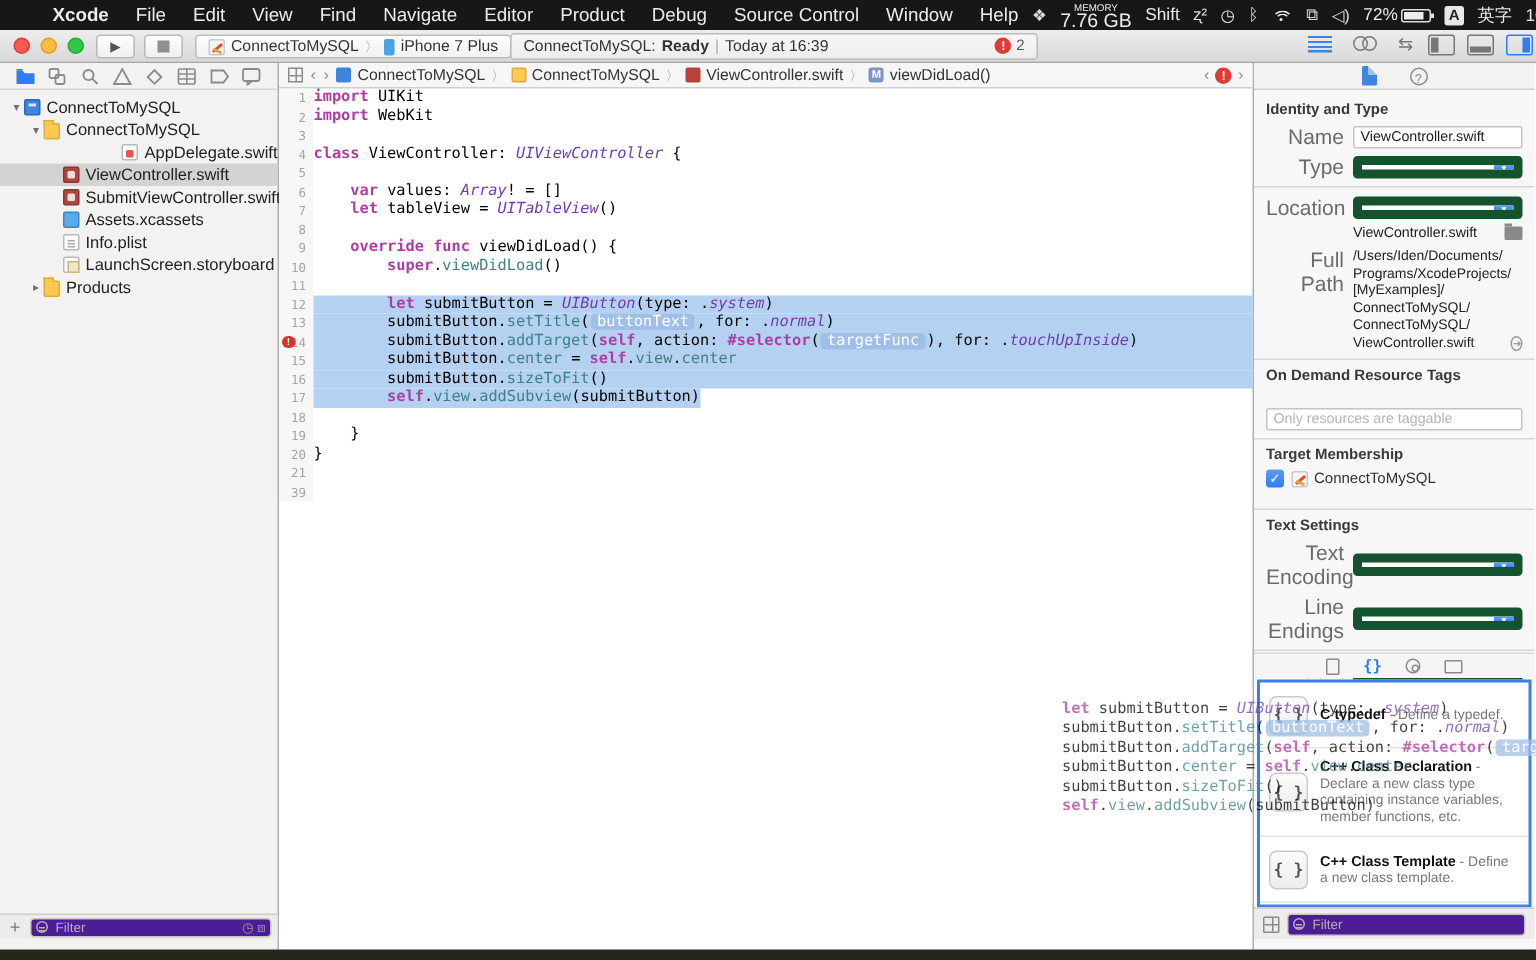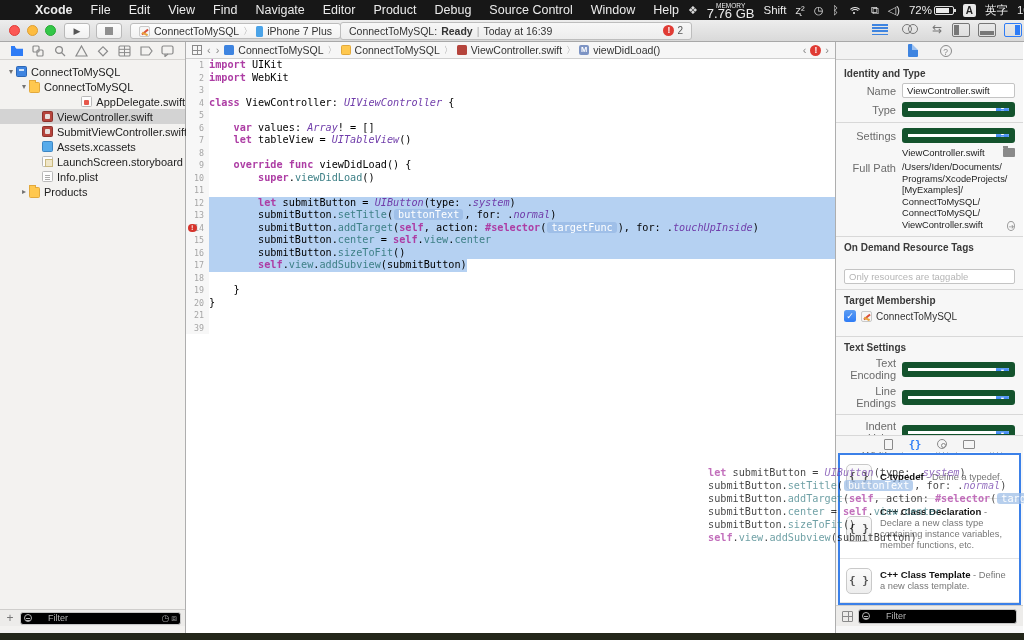--- a/index.html
+++ b/index.html
@@ -97,22 +97,22 @@
   .fi-doc { background:#FDFDFD; border:1px solid #B9B9B9; }
   .fi-swift-light:before { content:""; position:absolute; left:2px; top:3px; width:5px; height:5px; background:#E6574B; border-radius:1px;}
   .fi-swift { background:#B5443C; border:1px solid #8E332D;}
   .fi-swift:before { content:""; position:absolute; left:2px; top:2px; width:5px; height:5px; background:#E8E0DE; border-radius:1px;}
   .fi-storyboard:before { content:""; position:absolute; left:2px; top:2px; width:6px; height:6px; background:#EFE6C8; border:1px solid #C9B87E;}
   .fi-assets { background:#57ABEA; border:1px solid #3C86C4;}
   .fi-plist:before { content:""; position:absolute; left:2px; top:3px; right:2px; height:1px; background:#AAA; box-shadow:0 2px 0 #AAA, 0 4px 0 #AAA;}
   .nav-filterbar { position:absolute; bottom:7px; left:0; right:0; height:17px; background:#EDECEA; border-top:1px solid #CFCECC;
                    display:flex; align-items:center; padding:0 4px; gap:4px;}
   .plus { color:#777; font-size:12px; width:12px; text-align:center;}
-  .filter-field { flex:1; height:13px; background:#000000; border:1px solid #C6C6C6; border-radius:3px;
-                  display:flex; align-items:center; padding:0 3px; gap:16px; font-size:9px; color:#B3B3B3;}
+  .filter-field { flex:1; height:13px; background:#4c1d95; border:1px solid #C6C6C6; border-radius:3px;
+                  display:flex; align-items:center; padding:0 3px; gap:5px; font-size:9px; color:#B3B3B3;}
   .filter-ico { width:8px; height:8px; border:1px solid #B3B3B3; border-radius:50%; position:relative; flex:none;}
   .filter-ico:before { content:""; position:absolute; left:1px; right:1px; top:2.5px; height:1px; background:#B3B3B3; box-shadow:0 2px 0 #B3B3B3;}
   .ff-right { margin-left:auto; display:flex; gap:2px; color:#9A9A9A; font-size:9px;}
 
   
   .jumpbar { height:17px; background:#F6F6F6; border-bottom:1px solid #CFCFCF; display:flex; align-items:center;
              font-size:10.5px; color:#333; padding:0 6px; gap:5px; white-space:nowrap;}
   .jb-grid { width:10px; height:10px; border:1px solid #8A8A8A; position:relative;}
   .jb-grid:before { content:""; position:absolute; left:3.5px; top:0; bottom:0; width:1px; background:#8A8A8A;}
   .jb-grid:after { content:""; position:absolute; top:3.5px; left:0; right:0; height:1px; background:#8A8A8A;}
@@ -144,21 +144,21 @@
 
   
   .insp-tabs { height:18px; border-bottom:1px solid #CFCFCF; display:flex; align-items:center; justify-content:center; gap:22px; background:#F2F2F2;}
   .file-tab-ico { width:10px; height:13px; background:#3E84E0; border-radius:1px; position:relative;}
   .file-tab-ico:before { content:""; position:absolute; right:0; top:0; border:3px solid #F2F2F2; border-left-color:#9EC2F0; border-bottom-color:#9EC2F0;}
   .help-ico { width:12px; height:12px; border:1px solid #8A8A8A; border-radius:50%; color:#8A8A8A; font-size:8.5px;
               text-align:center; line-height:12px;}
   .insp-body { padding:4px 8px 0 8px; }
   .sec-h { font-weight:bold; font-size:10px; color:#3A3A3A; margin:4px 0 4px 0;}
   .irow { display:flex; align-items:center; margin-bottom:4px; }
-  .ilabel { width:58px; flex:none; text-align:right; color:#6B6B6B; padding-right:6px; font-size:11px;}
+  .ilabel { width:58px; flex:none; text-align:right; color:#6B6B6B; padding-right:6px; font-size:14px;}
   .tfield { flex:1; height:15px; background:#fff; border:1px solid #C4C4C4; border-radius:2px; padding:0 4px;
             font-size:9.5px; color:#222; line-height:14px; white-space:nowrap; overflow:hidden;}
   .tfield.ph { color:#B5B5B5;margin-top:12px; }
   .select { flex:1; height:15px; background:#fff; border:6px solid #14532d; border-radius:3px; position:relative;
             font-size:9.3px; line-height:14px; padding:0 16px 0 5px; white-space:nowrap; overflow:hidden;}
   .select:after { content:"⌃⌄";  display:none;}
   .sel-step { position:absolute; right:0; top:-1px; bottom:-1px; width:13px; background:linear-gradient(#6EA8F4,#2E7CF6);
               border-radius:0 3px 3px 0; color:#fff; font-size:5.5px; display:flex; flex-direction:column;
               align-items:center; justify-content:center; line-height:5px;}
   .divider { height:1px; background:#D8D8D8; margin:5px -8px 5px -8px; }
@@ -369,27 +369,27 @@
             <span class="fi fi-doc fi-swift"></span>
             <span>SubmitViewController.swift</span>
           </div>
           <div class="nav-row" style="padding-left: 32px;">
             <span class="disc"></span>
             <span class="fi fi-assets"></span>
             <span>Assets.xcassets</span>
           </div>
           <div class="nav-row" style="padding-left: 32px;">
             <span class="disc"></span>
+            <span class="fi fi-doc fi-plist"></span>
+            <span>Info.plist</span>
+          </div>
+          <div class="nav-row" style="padding-left: 32px;">
+            <span class="disc"></span>
             <span class="fi fi-doc fi-storyboard"></span>
             <span>LaunchScreen.storyboard</span>
-          </div>
-          <div class="nav-row" style="padding-left: 32px;">
-            <span class="disc"></span>
-            <span class="fi fi-doc fi-plist"></span>
-            <span>Info.plist</span>
           </div>
           <div class="nav-row" style="padding-left: 19px;">
             <span class="disc">▸</span>
             <span class="fi fi-folder"></span>
             <span>Products</span>
           </div>
         </div>
       <div class="nav-filterbar">
         <span class="plus">+</span>
         <span class="filter-field">
@@ -537,21 +537,21 @@
         </div>
         <div class="irow">
           <span class="ilabel">Type</span>
           <span class="select"><span>Default - Swift Source</span><span class="sel-step">
                 <span>▲</span>
                 <span>▼</span>
               </span></span>
         </div>
         <div class="divider"></div>
         <div class="irow">
-          <span class="ilabel">Settings</span>
+          <span class="ilabel">Location</span>
           <span class="select"><span>Relative to Group</span><span class="sel-step">
                 <span>▲</span>
                 <span>▼</span>
               </span></span>
         </div>
         <div class="irow">
           <span class="ilabel"></span>
           <span class="fileref" style="flex:1">
             <span class="name">ViewController.swift</span>
             <span class="mini-folder"></span>

